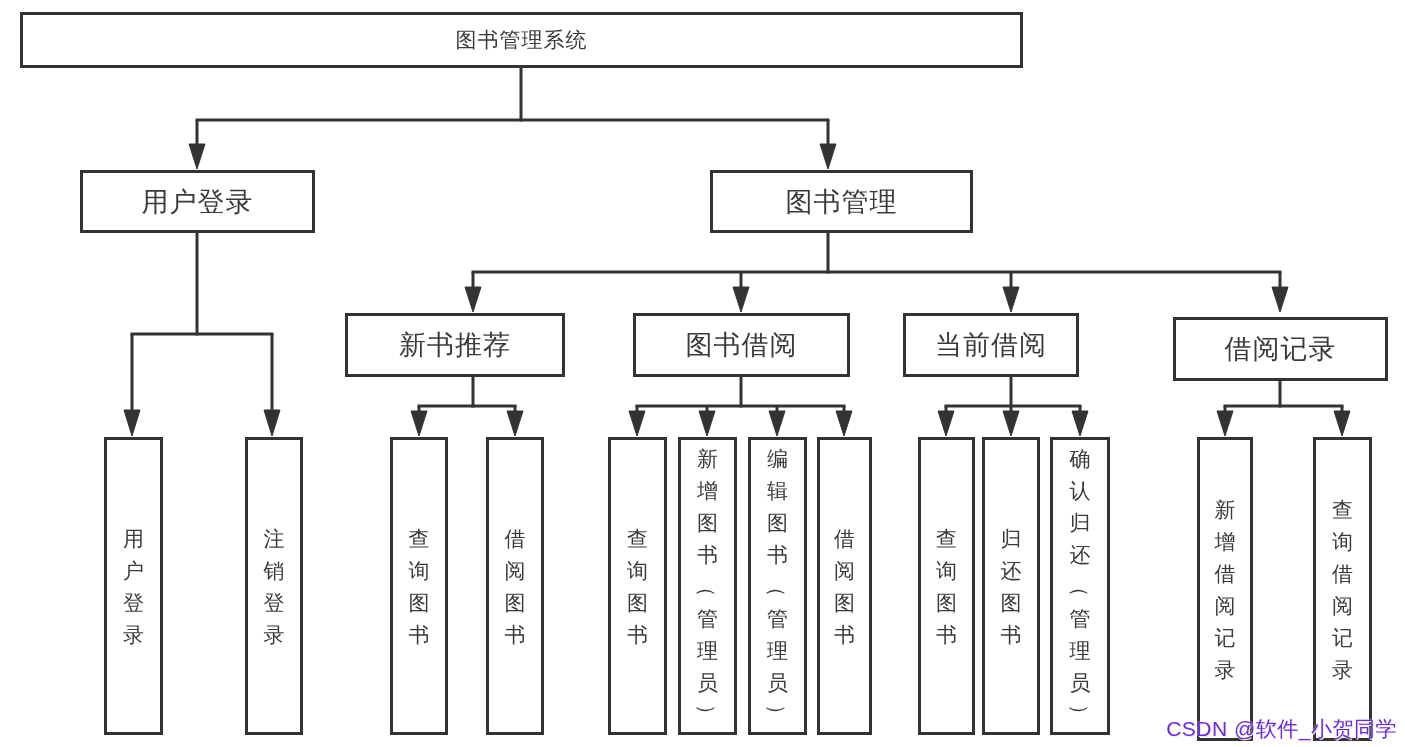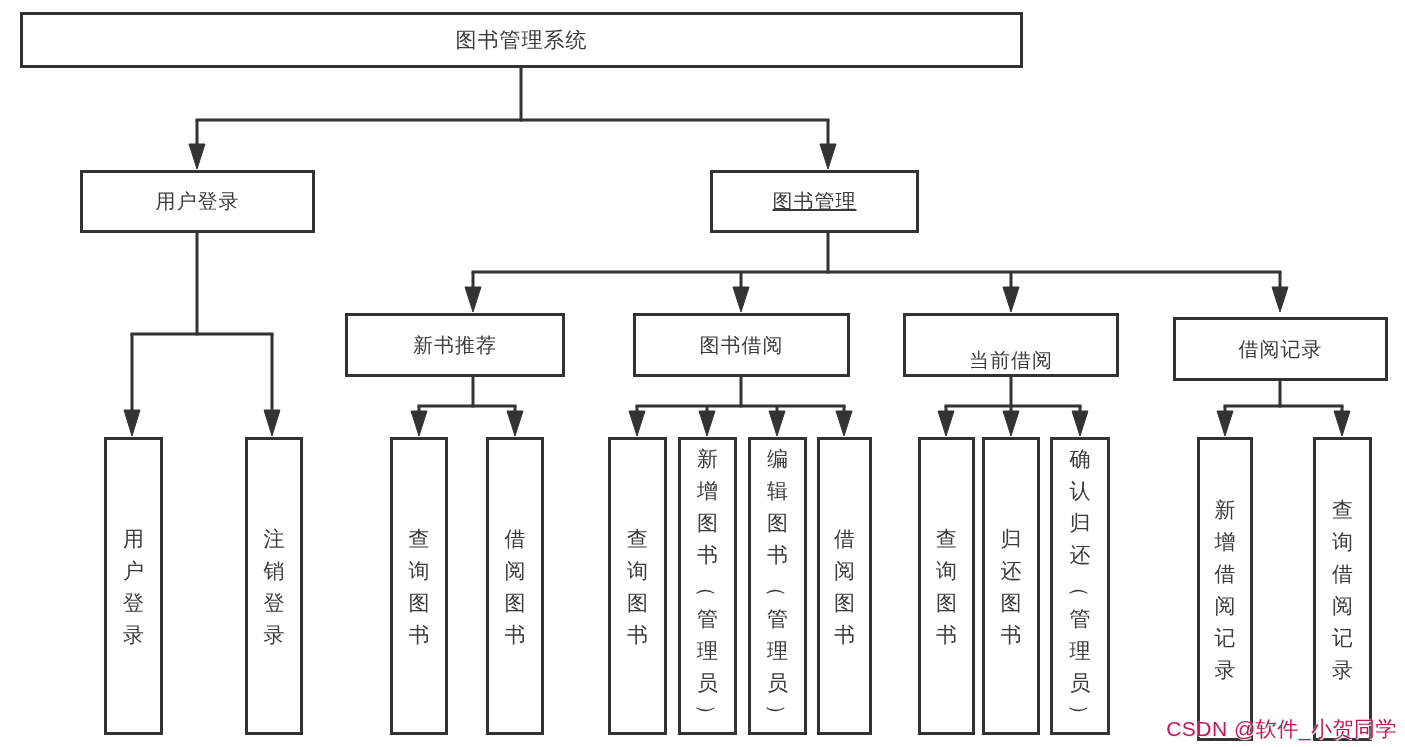--- a/index.html
+++ b/index.html
@@ -16,42 +16,42 @@
     position: absolute;
     background: #ffffff;
     border: 3px solid #333333;
     box-sizing: border-box;
     display: flex;
     align-items: center;
     justify-content: center;
     color: #3a3a3a;
     z-index: 2;
   }
-  .node.h { font-size: 20px; letter-spacing: 1px; }
+  .node.h { font-size: 27px; letter-spacing: 1px; }
   .node.root { border-width: 3px; font-size: 21px; }
   .node.leaf { border-width: 3px; }
   .vtext {
     display: flex;
     flex-direction: column;
     align-items: center;
     justify-content: center;
     gap: 11px;
     font-size: 21px;
     line-height: 1;
     width: 100%;
     height: 100%;
   }
   .vtext span { display: block; }
   .vtext span.rot { transform: rotate(90deg); }
   .watermark {
     position: absolute;
     right: 8px;
     bottom: 4px;
     font-size: 21px;
-    color: #be185d;
+    color: #6d28d9;
     text-shadow: 0 0 2px #ffffff, 1px 1px 0 #e8e8e8;
     z-index: 3;
     letter-spacing: 0.5px;
   }
   line, polygon { stroke: #333333; }
   line { stroke-width: 3; }
   polygon { fill: #333333; stroke-width: 1; }
 </style>
 </head>
 <body>
@@ -134,31 +134,31 @@
     </g>
   </svg>
 
   <div class="node h root" style="left:20px; top:12px; width:1003px; height:56px;">
     <span>图书管理系统</span>
   </div>
 
   <div class="node h" style="left:80px; top:170px; width:235px; height:63px;">
     <span>用户登录</span>
   </div>
-  <div class="node h" style="left:710px; top:170px; width:209px; height:63px;text-decoration:underline;">
+  <div class="node h" style="left:710px; top:170px; width:263px; height:63px;">
     <span>图书管理</span>
   </div>
 
   <div class="node h" style="left:345px; top:313px; width:220px; height:64px;">
     <span>新书推荐</span>
   </div>
   <div class="node h" style="left:633px; top:313px; width:217px; height:64px;text-align:right;">
     <span>图书借阅</span>
   </div>
-  <div class="node h" style="left:903px; top:313px; width:216px; height:64px;align-items:flex-end;">
+  <div class="node h" style="left:903px; top:313px; width:176px; height:64px;">
     <span>当前借阅</span>
   </div>
   <div class="node h" style="left:1173px; top:317px; width:215px; height:64px;">
     <span>借阅记录</span>
   </div>
 
   <div class="node leaf" style="left:104px; top:437px; width:59px; height:298px;">
     <div class="vtext">
         <span>用</span>
         <span>户</span>

